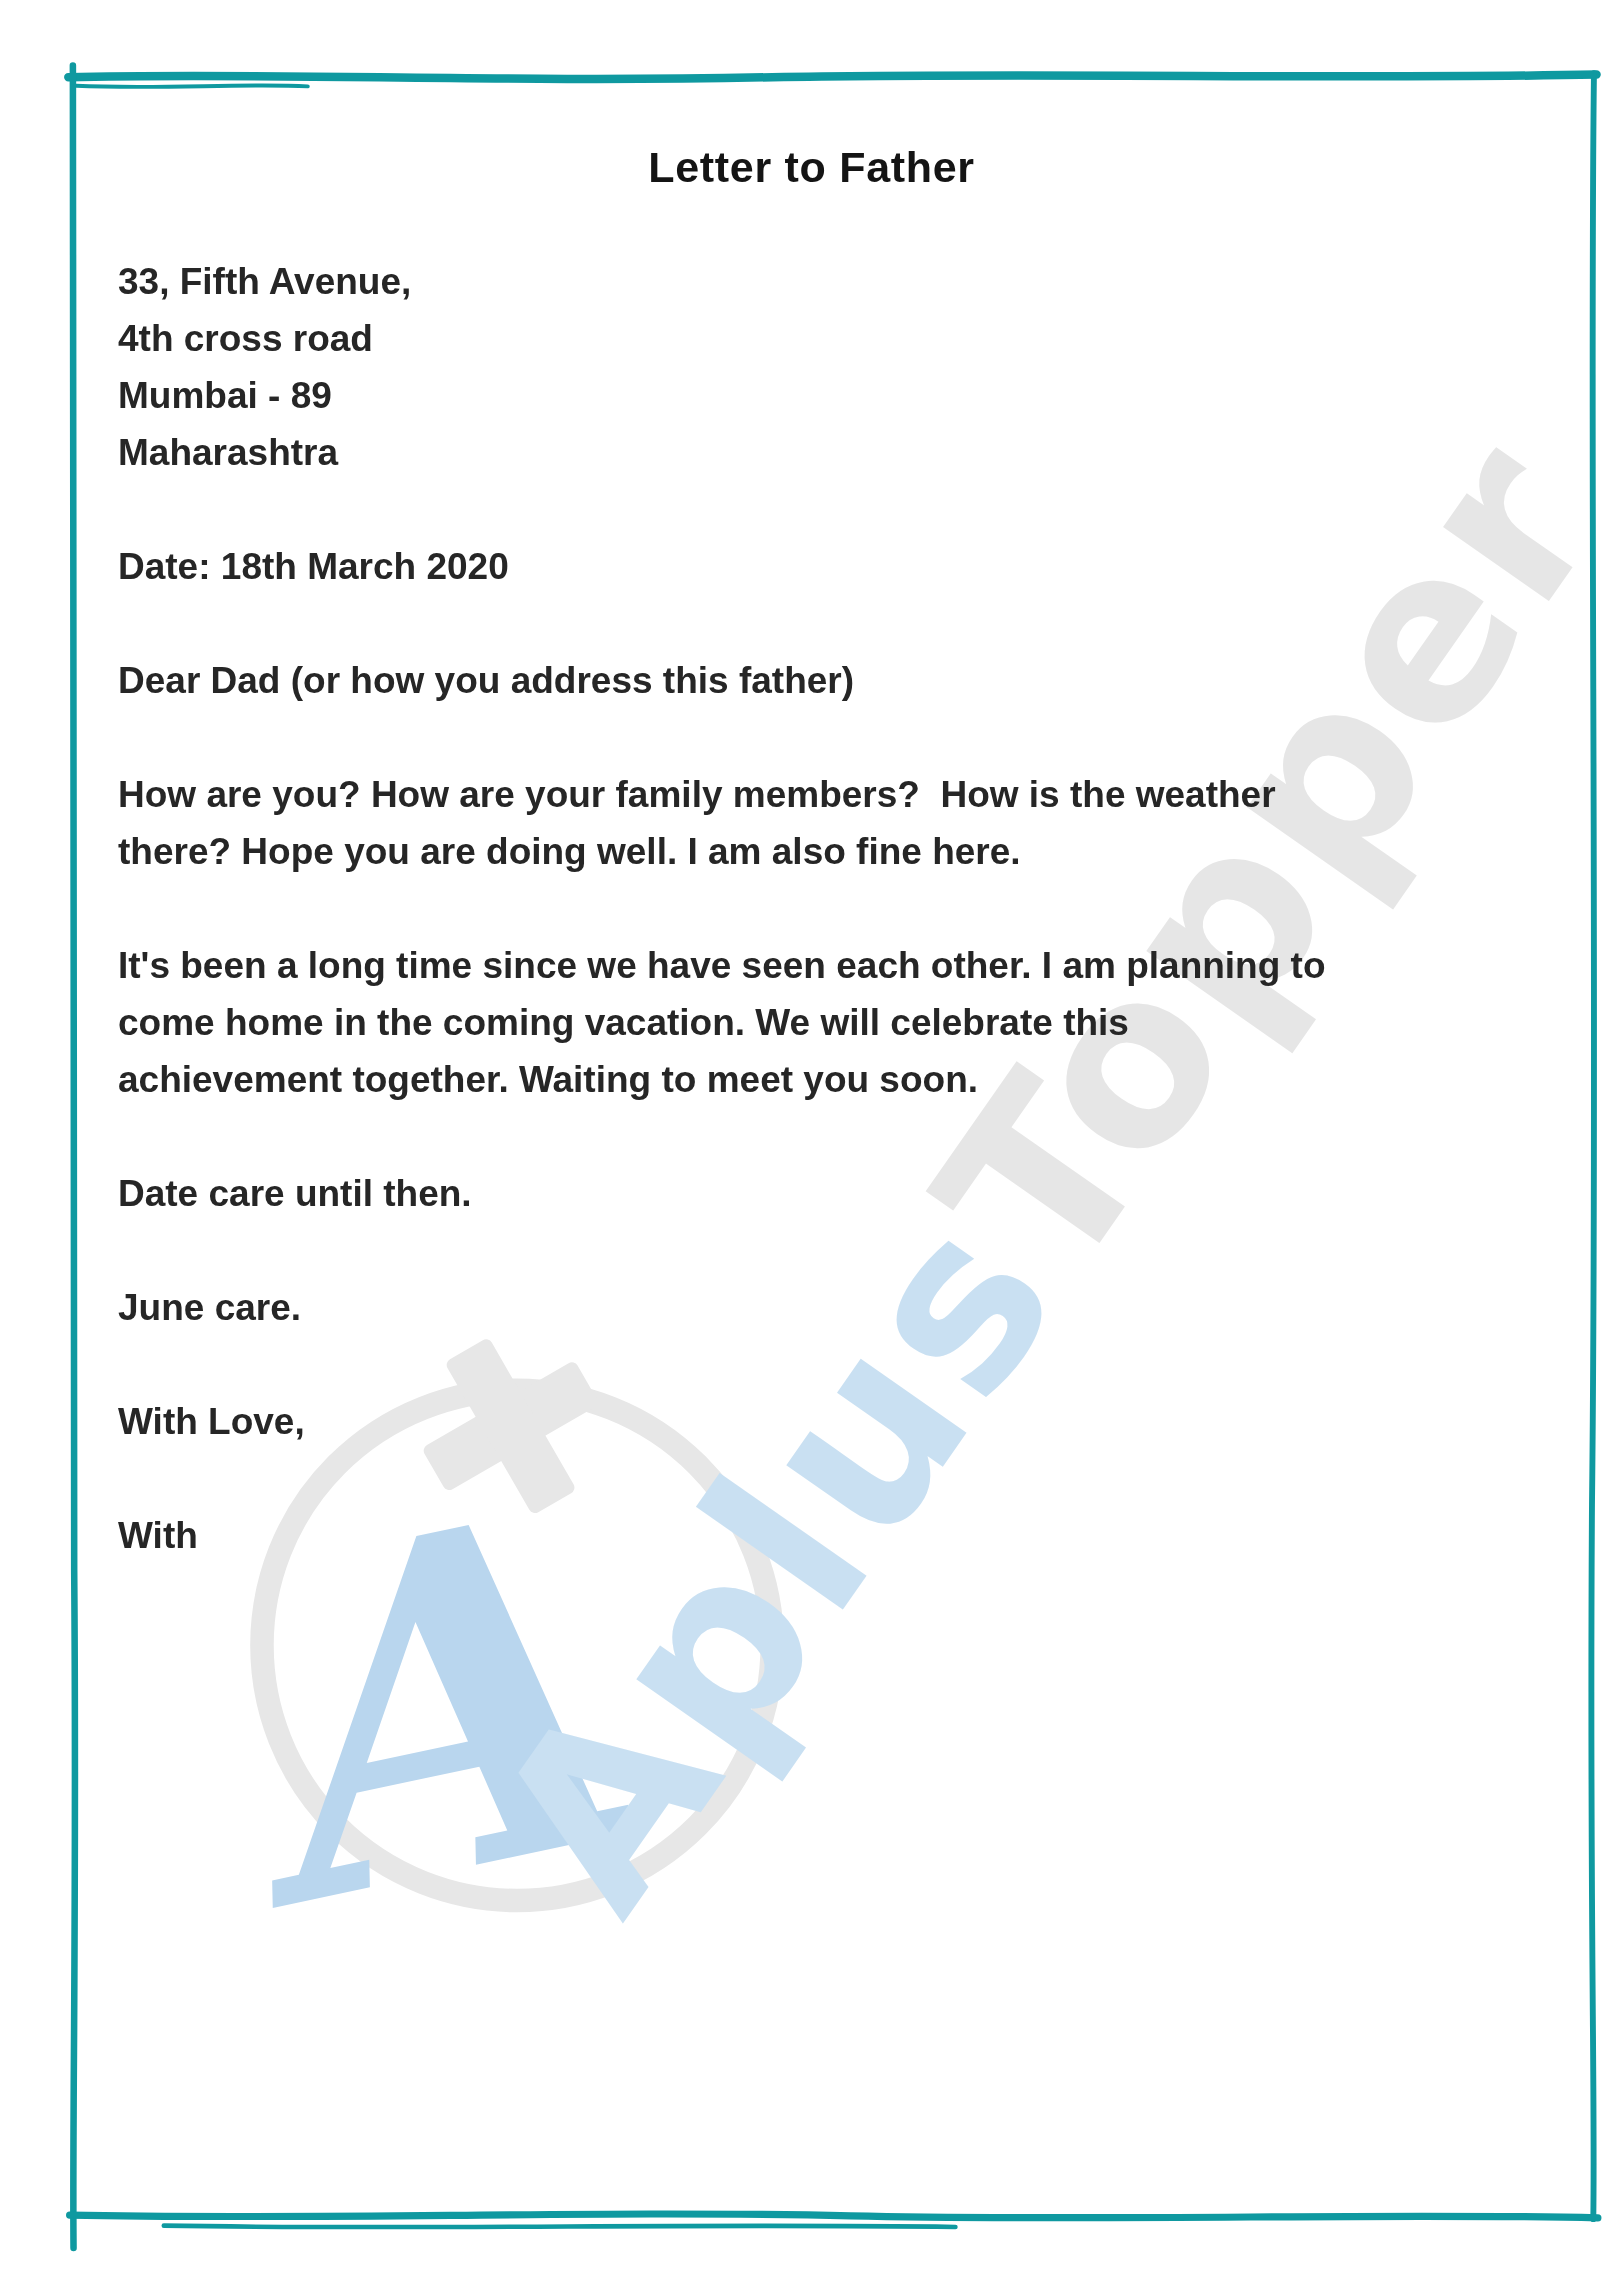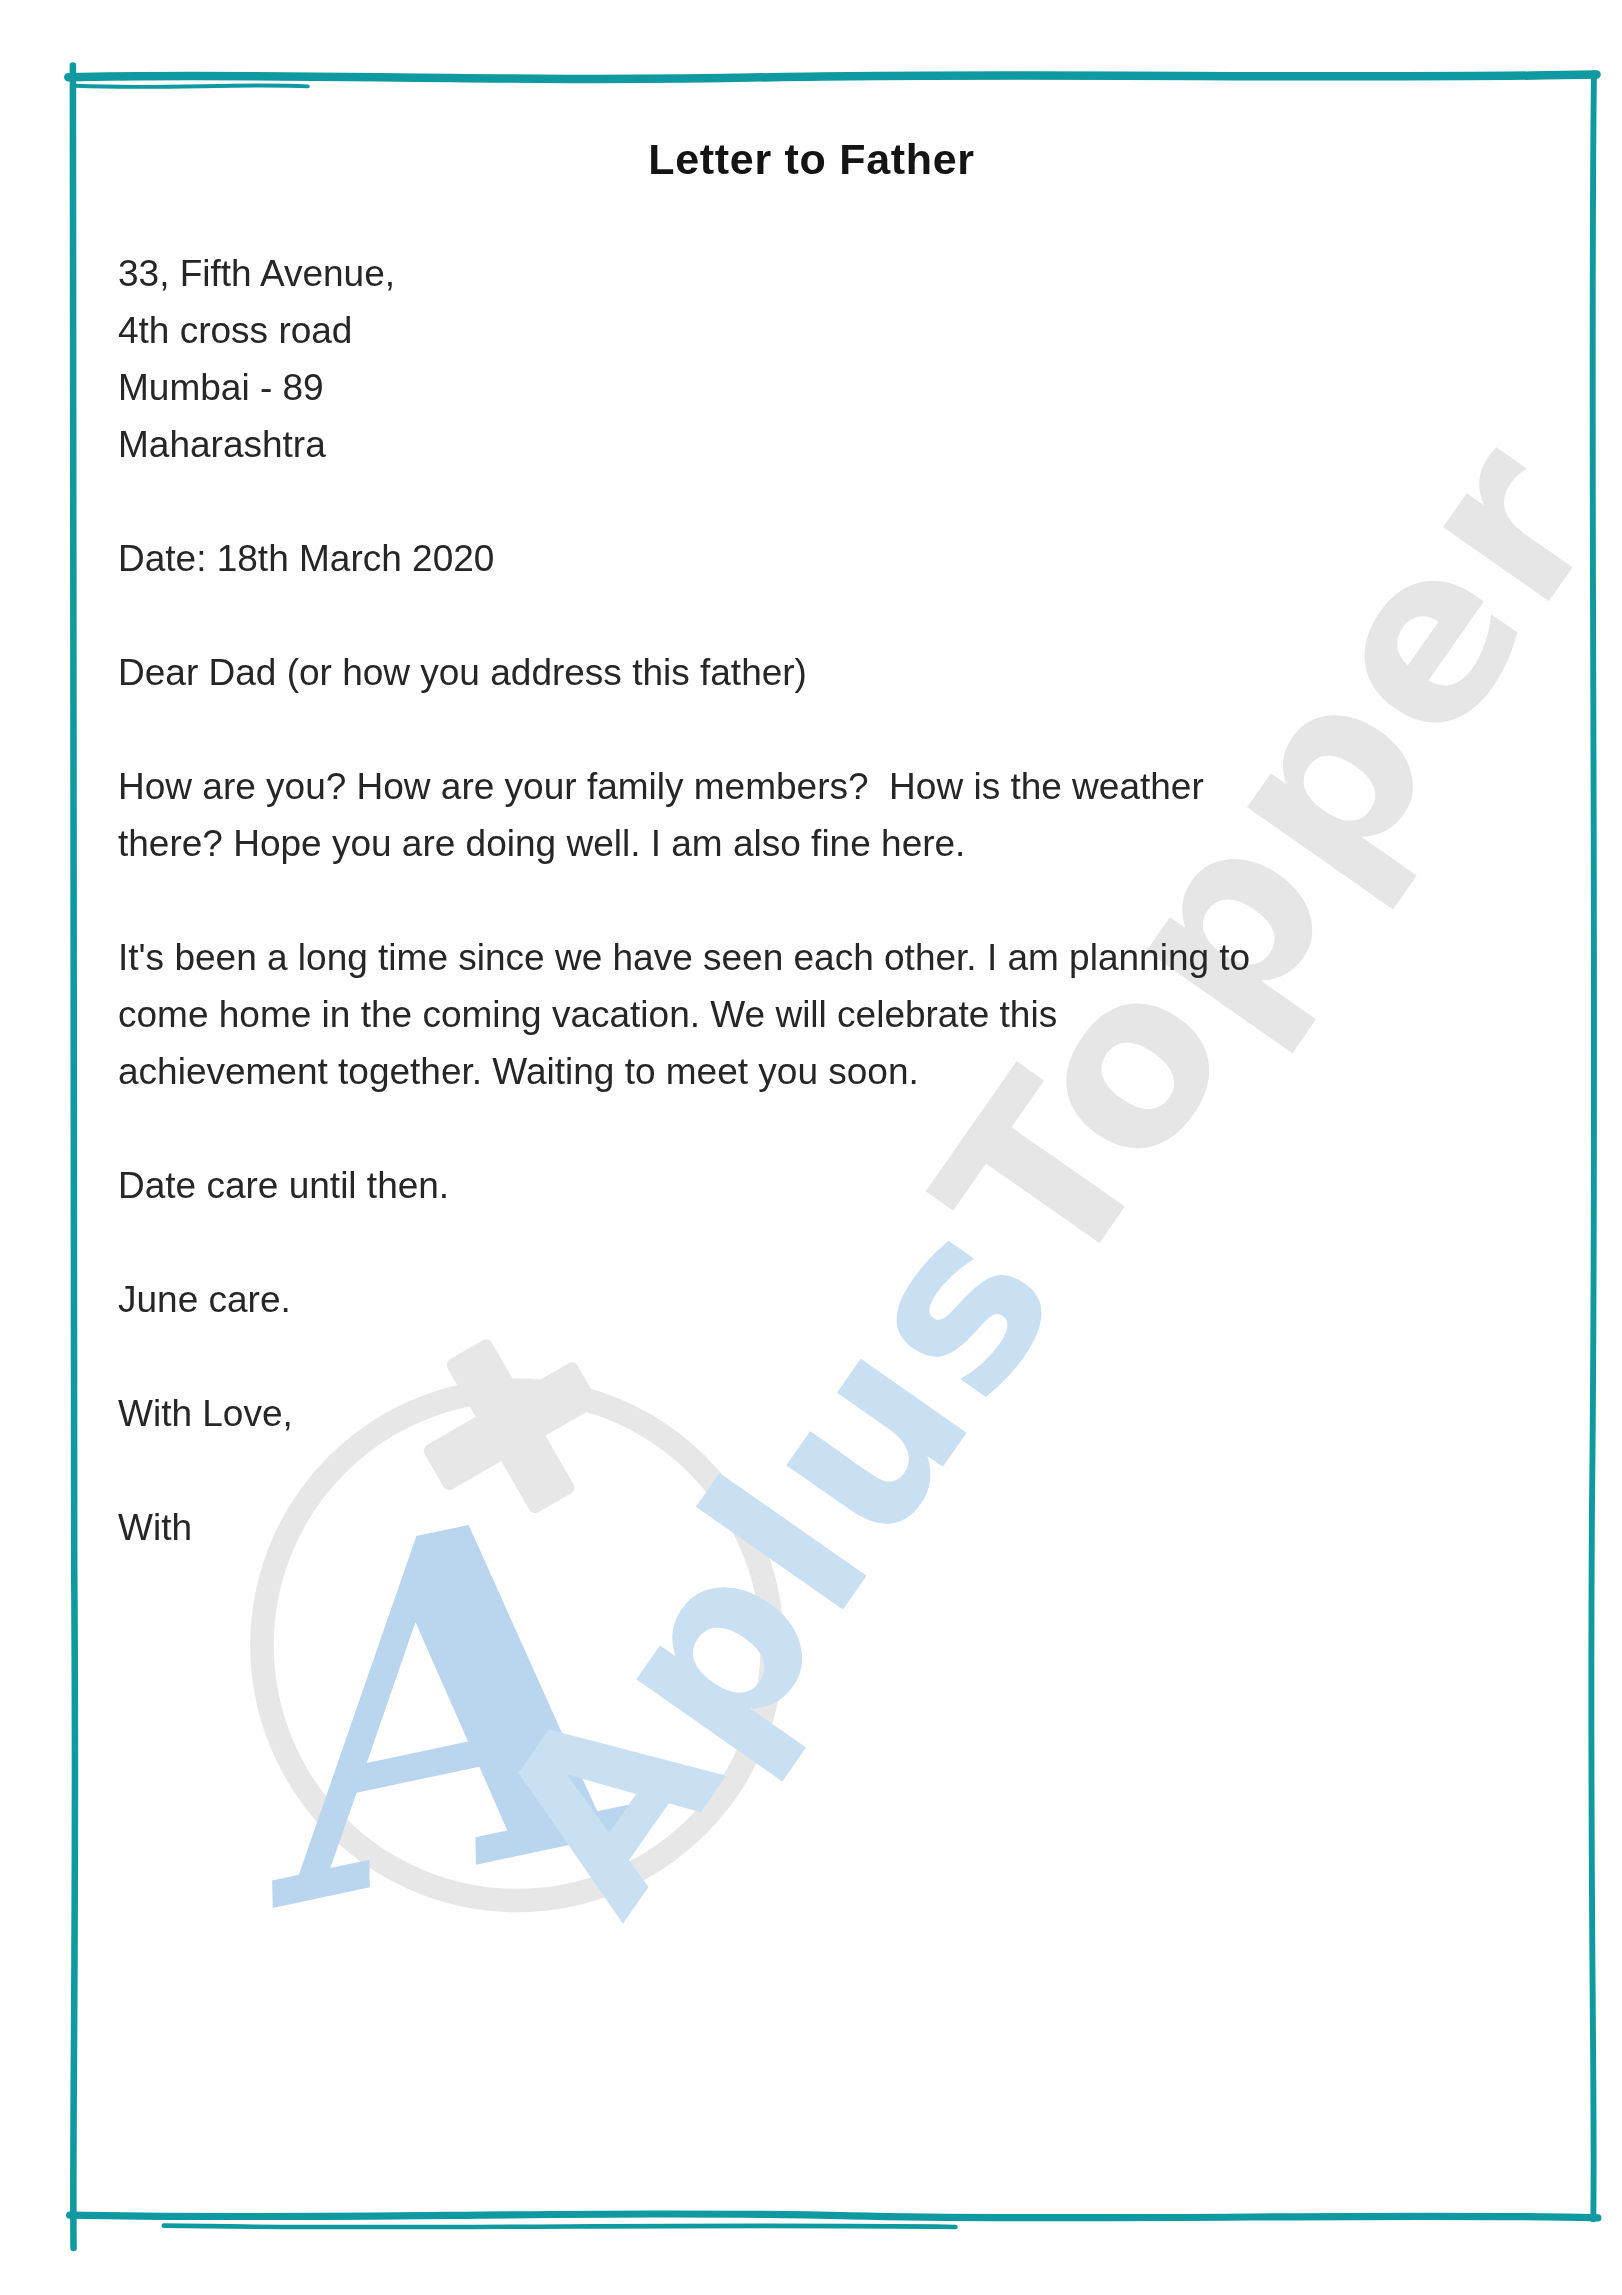--- a/index.html
+++ b/index.html
@@ -35,38 +35,39 @@
     white-space: nowrap;
     user-select: none;
   }
   .wm-blue { color: var(--wm_blue, #c9e0f2); }
   .wm-gray { color: var(--wm_gray, #e6e6e6); }
 
   
   .content {
     position: absolute;
     left: 118px;
-    top: 131px;
+    top: 139px;
     width: 1387px;
     color: var(--ink, #262626);
     font-size: 37px;
     line-height: 57px;
   }
   .content h1.title {
     margin: 0 0 57px 0;
     font-size: 43px;
     line-height: 57px;
     font-weight: bold;
     text-align: center;
     letter-spacing: 0.7px;
     color: var(--title_ink, #141414);
   }
   .content p {
     margin: 0 0 57px 0;
     white-space: pre-wrap;
+    font-weight: bold;
   }
 </style>
 </head>
 <body>
 
 <div class="page">
 
   <div>
     <svg class="wm-svg" viewBox="0 0 2480 3508" xmlns="http://www.w3.org/2000/svg" aria-hidden="true">
       <circle cx="790" cy="2515" r="390" fill="none" style="stroke: var(--wm_logo_gray, #e7e7e7);" stroke-width="36"></circle>

